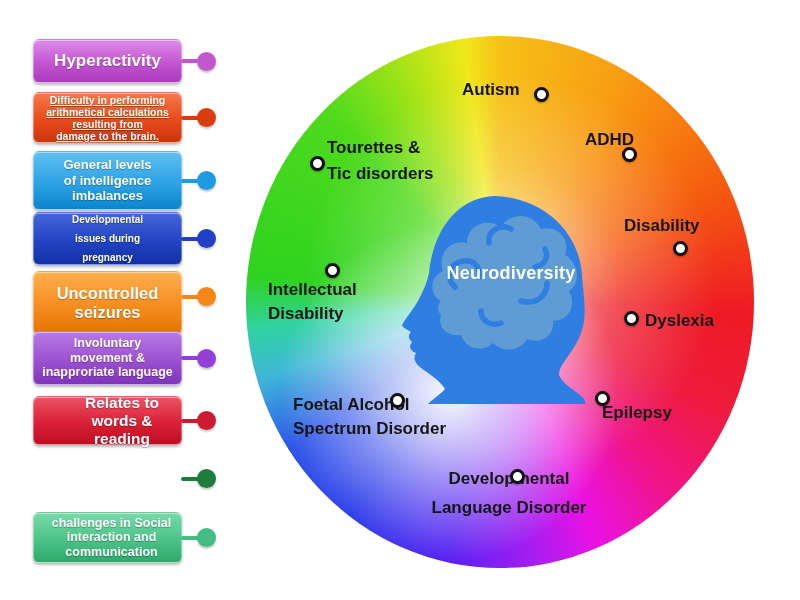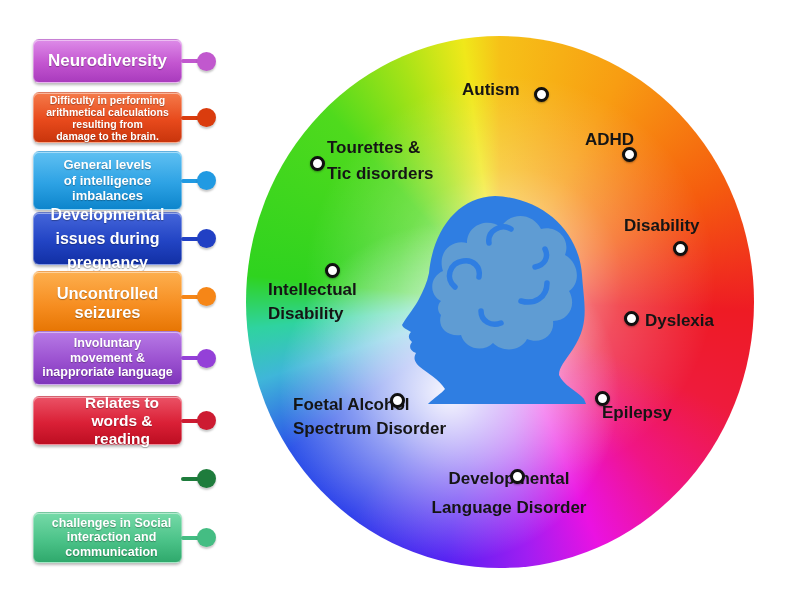--- a/index.html
+++ b/index.html
@@ -66,41 +66,41 @@
     box-shadow:0 1px 2px rgba(0,0,0,.35);
   }
 </style>
 </head>
 <body>
 
 <div id="stage">
 
   <div style="position:absolute;inset:0;">
       <div class="clue-box" style="top: 39px; height: 44px; background: linear-gradient(rgb(221, 139, 232) 0%, rgb(195, 85, 208) 55%, rgb(169, 59, 189) 100%);">
-        <div class="clue-text" style="font-size: 17px; line-height: 20px;">Neurodiversity</div>
+        <div class="clue-text" style="font-size: 17px; line-height: 20px;">Hyperactivity</div>
       </div>
       <div class="link-line" style="top: 59px; background: rgb(193, 88, 206);"></div>
       <div class="link-dot" style="top: 51.5px; background: rgb(193, 88, 206);"></div>
       <div class="clue-box" style="top: 92px; height: 51px; background: linear-gradient(rgb(244, 122, 74) 0%, rgb(232, 74, 28) 55%, rgb(201, 53, 12) 100%);">
-        <div class="clue-text" style="font-size: 10.5px; line-height: 12px;">Difficulty in performing
+        <div class="clue-text" style="font-size: 10.5px; line-height: 12px; text-decoration: underline;">Difficulty in performing
 arithmetical calculations
 resulting from
 damage to the brain.</div>
       </div>
       <div class="link-line" style="top: 115.5px; background: rgb(218, 60, 14);"></div>
       <div class="link-dot" style="top: 108px; background: rgb(218, 60, 14);"></div>
       <div class="clue-box" style="top: 151px; height: 59px; background: linear-gradient(rgb(95, 192, 242) 0%, rgb(45, 162, 228) 55%, rgb(13, 133, 204) 100%);">
         <div class="clue-text" style="font-size: 13px; line-height: 15.5px;">General levels
 of intelligence
 imbalances</div>
       </div>
       <div class="link-line" style="top: 178.5px; background: rgb(33, 154, 226);"></div>
       <div class="link-dot" style="top: 171px; background: rgb(33, 154, 226);"></div>
       <div class="clue-box" style="top: 212px; height: 53px; background: linear-gradient(rgb(69, 102, 218) 0%, rgb(34, 68, 196) 55%, rgb(18, 48, 165) 100%);">
-        <div class="clue-text" style="font-size: 16px; line-height: 24px;">Developmental
+        <div class="clue-text" style="font-size: 10px; line-height: 19px;">Developmental
 issues during
 pregnancy</div>
       </div>
       <div class="link-line" style="top: 236.5px; background: rgb(33, 64, 196);"></div>
       <div class="link-dot" style="top: 229px; background: rgb(33, 64, 196);"></div>
       <div class="clue-box" style="top: 271px; height: 64px; background: linear-gradient(rgb(253, 175, 78) 0%, rgb(246, 141, 32) 55%, rgb(229, 115, 0) 100%);">
         <div class="clue-text" style="font-size: 16.5px; line-height: 19px;">Uncontrolled
 seizures</div>
       </div>
       <div class="link-line" style="top: 294.5px; background: rgb(246, 134, 23);"></div>
@@ -165,20 +165,21 @@
       C 44 128 44 122 48 118 Z"></path>
     <g fill="none" stroke="#2f7ee2" stroke-width="5.5" stroke-linecap="round">
       <path d="M 62 104 c -10 -8 -6 -24 8 -26 c 10 -2 18 6 16 16"></path>
       <path d="M 96 60 c -2 -12 12 -20 22 -14"></path>
       <path d="M 128 118 c 14 4 26 -4 26 -18"></path>
       <path d="M 88 128 c 0 10 10 16 20 12"></path>
       <path d="M 142 84 c 10 -2 14 -10 10 -18"></path>
     </g>
   </svg>
 
+  <div class="center-label">Neurodiversity</div>
 
   <div style="position:absolute;inset:0;">
       <div class="wheel-label" style="left: 462px; top: 78px; line-height: 24px;">Autism</div>
       <div class="pin" style="left: 533.5px; top: 86.5px;"></div>
       <div class="wheel-label" style="left: 585px; top: 128px; line-height: 24px;">ADHD</div>
       <div class="pin" style="left: 621.5px; top: 146.5px;"></div>
       <div class="wheel-label" style="left: 327px; top: 135px; line-height: 26px;">Tourettes &amp;
 Tic disorders</div>
       <div class="pin" style="left: 309.5px; top: 155.5px;"></div>
       <div class="wheel-label" style="left: 624px; top: 214px; line-height: 24px;">Disability</div>

